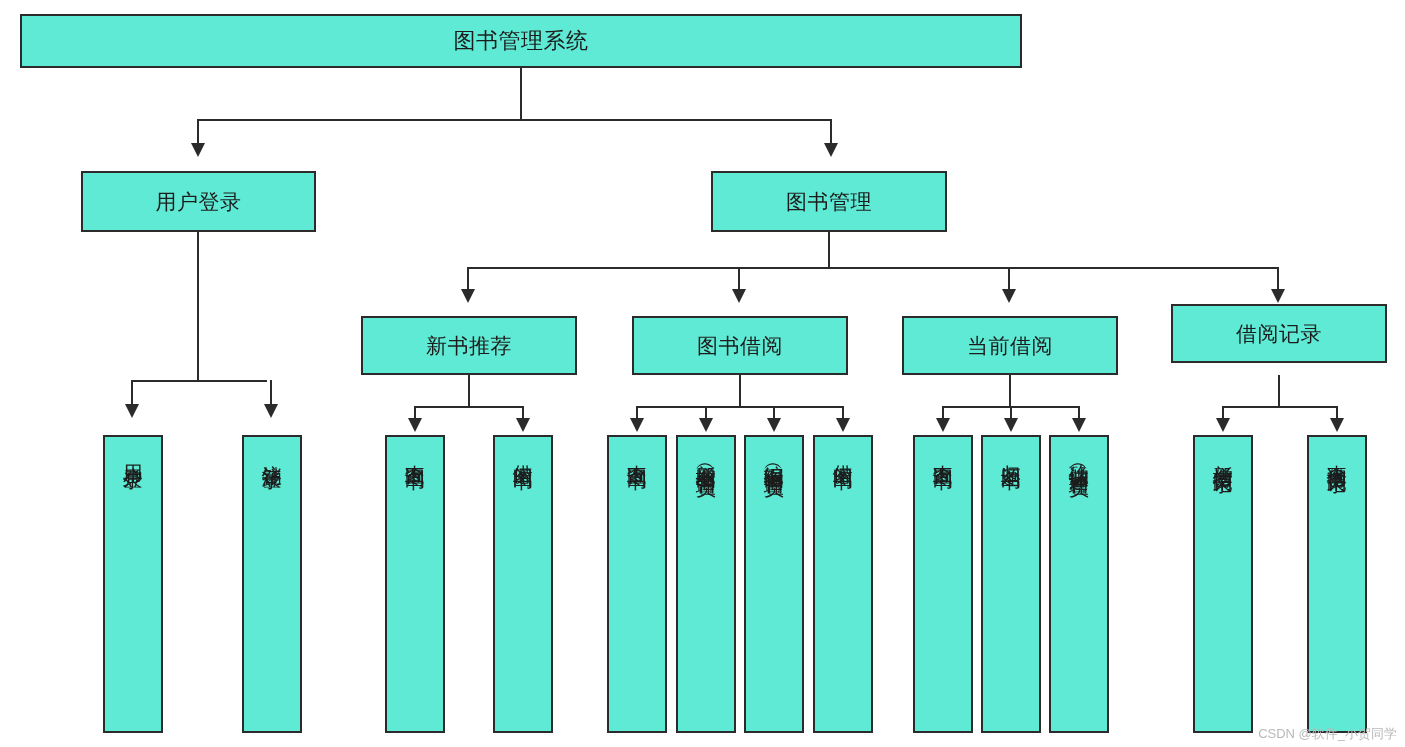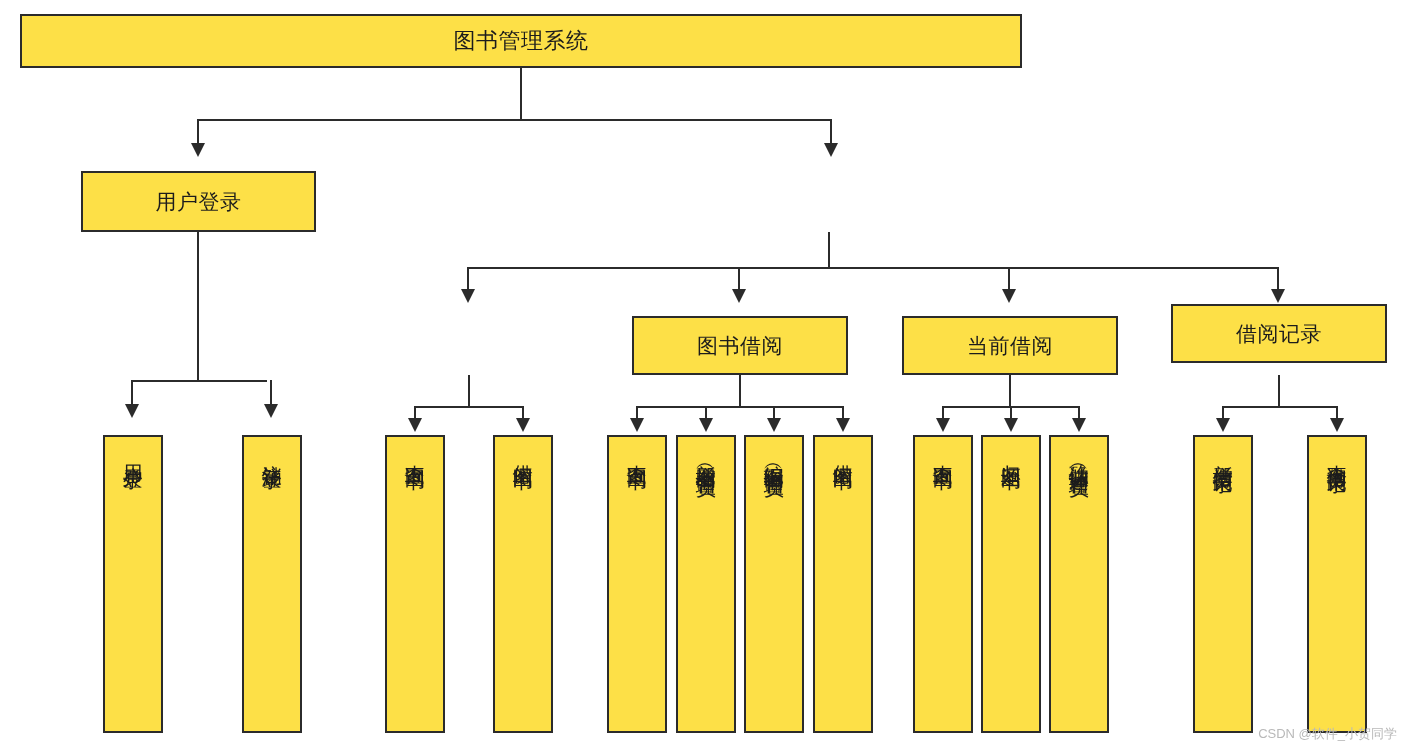--- a/index.html
+++ b/index.html
@@ -15,21 +15,21 @@
     position: relative;
     width: 1405px;
     height: 747px;
     background: #ffffff;
     overflow: hidden;
   }
   
   .node {
     position: absolute;
     box-sizing: border-box;
-    background: #fde047;
+    background: #5eead4;
     border: 2px solid #2b2b2b;
     display: flex;
     align-items: center;
     justify-content: center;
     color: #1c1c1c;
   }
   .node.h {
     
     font-size: 21px;
     letter-spacing: 0.5px;
@@ -92,40 +92,46 @@
 
   <div class="conn hline" style="left:197px; top:119px; width:635px; height:2px;"></div>
 
   <div class="conn vline" style="left:197px; top:119px; width:2px; height:28px;"></div>
   <div class="arrow" style="left:191px; top:143px;"></div>
   <div class="conn vline" style="left:830px; top:119px; width:2px; height:28px;"></div>
   <div class="arrow" style="left:824px; top:143px;"></div>
 
   <div class="node h" style="left:81px; top:171px; width:235px; height:61px;">
     <span>用户登录</span>
+  </div>
+  <div class="node h" style="left:711px; top:171px; width:236px; height:61px;">
+    <span>图书管理</span>
   </div>
 
   <div class="conn vline" style="left:197px; top:232px; width:2px; height:149px;"></div>
   <div class="conn hline" style="left:131px; top:380px; width:136px; height:2px;"></div>
   <div class="conn vline" style="left:131px; top:380px; width:2px; height:28px;"></div>
   <div class="arrow" style="left:125px; top:404px;"></div>
   <div class="conn vline" style="left:270px; top:380px; width:2px; height:28px;"></div>
   <div class="arrow" style="left:264px; top:404px;"></div>
 
   <div class="conn vline" style="left:828px; top:232px; width:2px; height:36px;"></div>
   <div class="conn hline" style="left:467px; top:267px; width:812px; height:2px;"></div>
   <div class="conn vline" style="left:467px; top:267px; width:2px; height:26px;"></div>
   <div class="arrow" style="left:461px; top:289px;"></div>
   <div class="conn vline" style="left:738px; top:267px; width:2px; height:26px;"></div>
   <div class="arrow" style="left:732px; top:289px;"></div>
   <div class="conn vline" style="left:1008px; top:267px; width:2px; height:26px;"></div>
   <div class="arrow" style="left:1002px; top:289px;"></div>
   <div class="conn vline" style="left:1277px; top:267px; width:2px; height:26px;"></div>
   <div class="arrow" style="left:1271px; top:289px;"></div>
 
+  <div class="node h" style="left:361px; top:316px; width:216px; height:59px;">
+    <span>新书推荐</span>
+  </div>
   <div class="node h" style="left:902px; top:316px; width:216px; height:59px;">
     <span>当前借阅</span>
   </div>
   <div class="node h" style="left:632px; top:316px; width:216px; height:59px;">
     <span>图书借阅</span>
   </div>
   <div class="node h" style="left:1171px; top:304px; width:216px; height:59px;">
     <span>借阅记录</span>
   </div>
 

